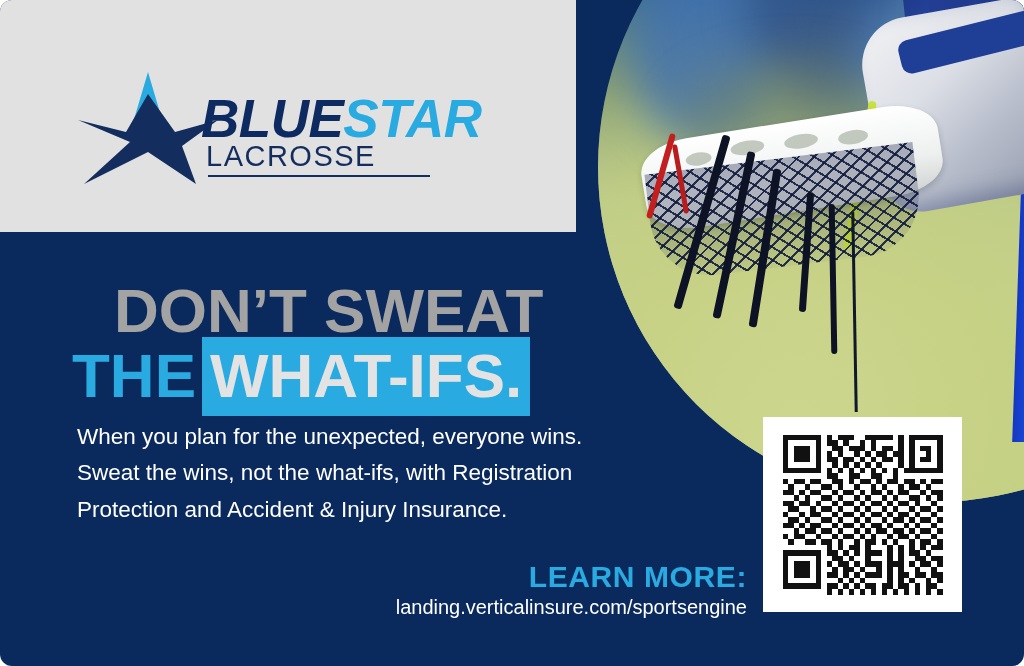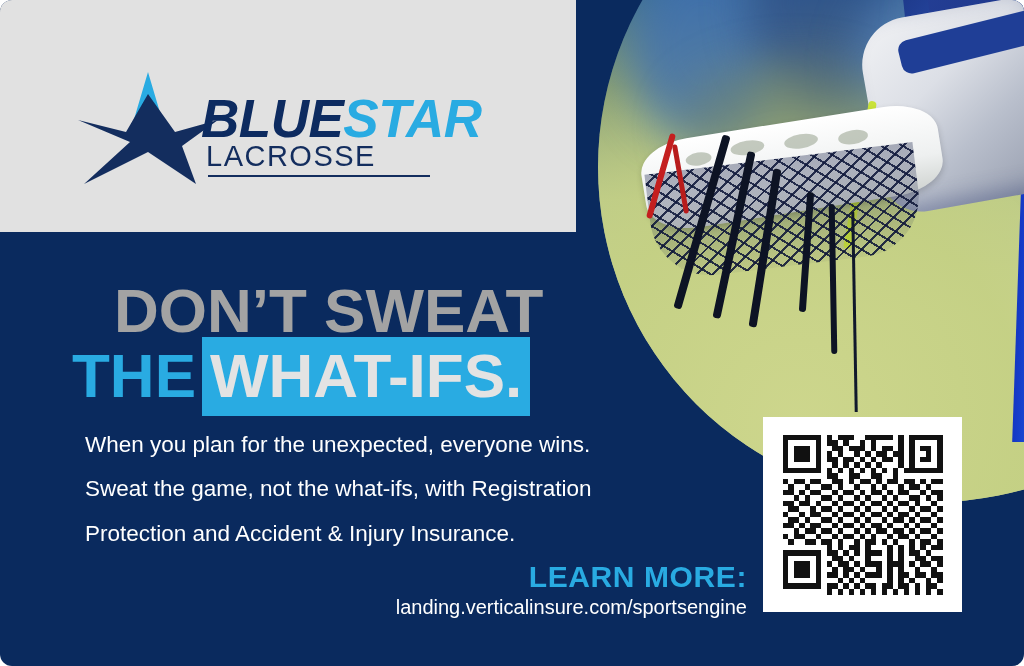--- a/index.html
+++ b/index.html
@@ -281,21 +281,21 @@
   
   .body-copy {
     position: absolute;
     left: 73px;
     top: 417px;
     width: 540px;
     color: #ffffff;
     font-size: 22.5px;
     line-height: 1.44;
   }
-  .body-copy p { margin: 12px; }
+  .body-copy p { margin: 4px; }
 
   
   .cta {
     position: absolute;
     left: 300px;
     top: 560px;
     width: 447px;
     text-align: right;
   }
   .cta-label {
@@ -387,21 +387,21 @@
     <div class="logo-underline"></div>
   </div>
 
   <div class="headline">
     <span class="hl-line1">DON’T SWEAT</span>
     <span class="hl-line2"><span>THE</span><span class="hl-hi">WHAT-IFS.</span></span>
   </div>
 
   <div class="body-copy">
     <p>When you plan for the unexpected, everyone wins.</p>
-    <p>Sweat the game, not the what-ifs, with Registration</p>
+    <p>Sweat the wins, not the what-ifs, with Registration</p>
     <p>Protection and Accident &amp; Injury Insurance.</p>
   </div>
 
   <div class="cta">
     <span class="cta-label">LEARN MORE:</span>
     <span class="cta-url">landing.verticalinsure.com/sportsengine</span>
   </div>
 
   <div class="qr-box">
     <div class="qr-canvas" id="qr-canvas">

